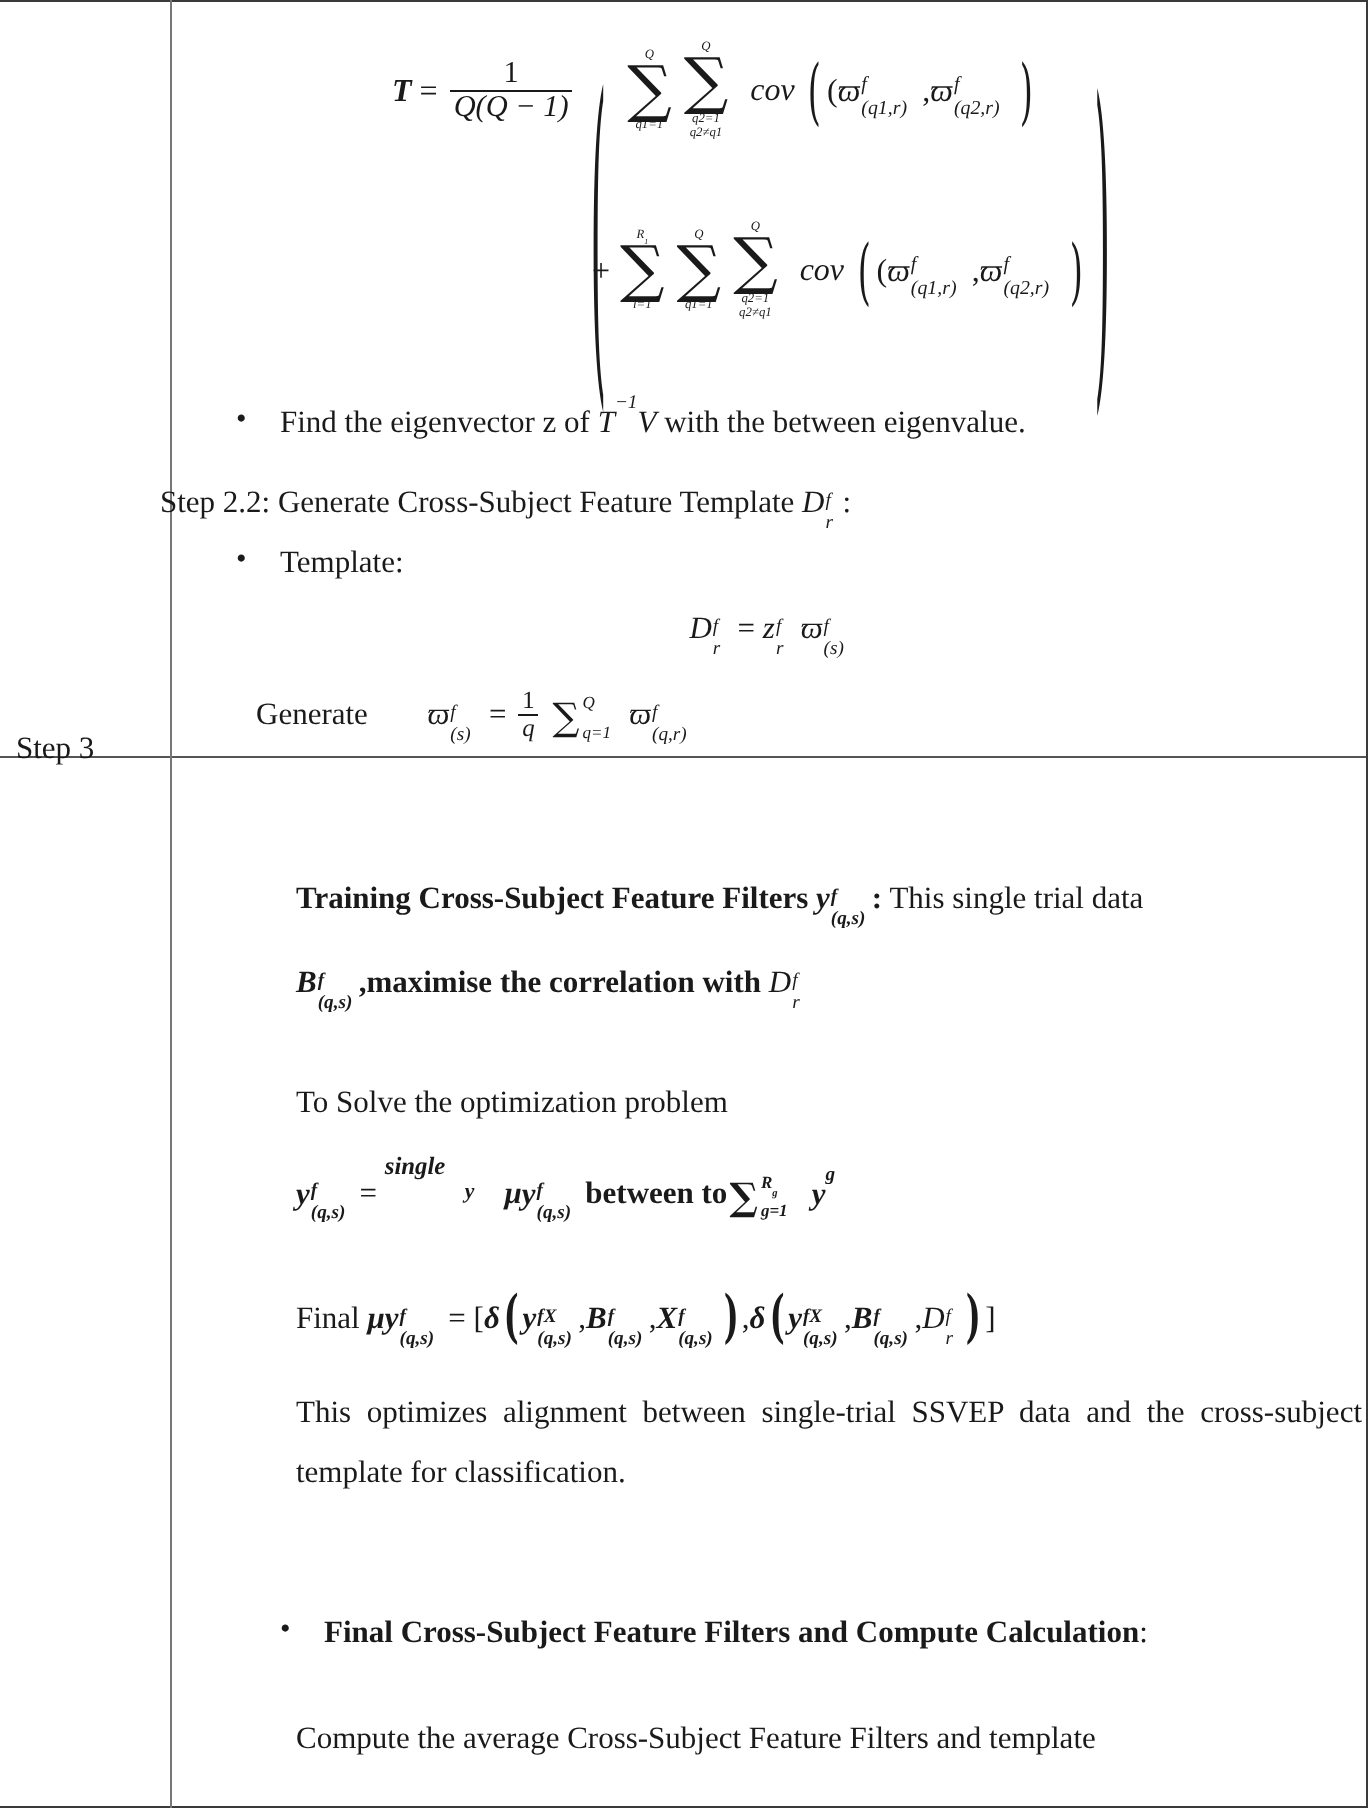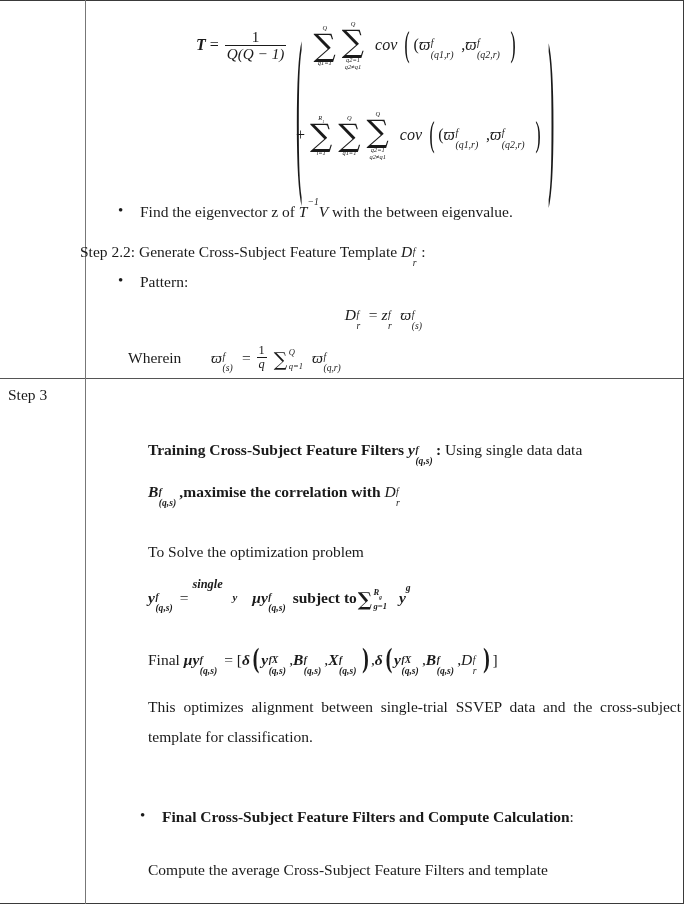--- a/index.html
+++ b/index.html
@@ -48,21 +48,21 @@
     border-left: 1.3px solid #3a3a3a;
   }
 
   
   .col-label {
     position: absolute;
     width: 78px;
     font-size: 15.5px;
     line-height: 1.25;
   }
-  .col-label.step3 { left: 8px; top: 385px; }
+  .col-label.step3 { left: 8px; top: 365px; }
 
   
   .txt { font-size: 15.5px; line-height: 1.55; }
   .txt-b { font-weight: bold; }
   .just { text-align: justify; text-align-last: left; }
   .ctr  { text-align: center; }
 
   .bullet-row {
     position: relative;
     padding-left: 44px;
@@ -269,65 +269,65 @@
 
   <div class="blk bullet-row" style="top:200px;">
     <span>Find the eigenvector z of </span><span class="m">T<sup class="s">−1</sup>V</span><span> with the between eigenvalue.</span>
   </div>
 
   <div class="blk txt" style="top:240px; left:80px;">
     <span>Step 2.2: Generate Cross-Subject Feature Template </span><span class="m"><span>D</span><span class="supsub"><i class="t">f</i><i class="b">r</i></span><span style="display:inline-block;width:9px"></span></span><span>:</span>
   </div>
 
   <div class="blk bullet-row" style="top:270px;">
-    <span>Pattern:</span>
+    <span>Template:</span>
   </div>
 
   <div class="blk ctr txt" style="top:303px;">
     <span class="m"><span>D</span><span class="supsub"><i class="t">f</i><i class="b">r</i></span><span style="display:inline-block;width:9px"></span></span>
     <span class="up">=</span>
     <span class="m"><span>z</span><span class="supsub"><i class="t">f</i><i class="b">r</i></span><span style="display:inline-block;width:9px"></span></span>
     <span class="m"><span>ϖ</span><span class="supsub"><i class="t">f</i><i class="b">(s)</i></span><span style="display:inline-block;width:16px"></span></span>
   </div>
 
   <div class="blk txt" style="top:345px; left:128px;">
-    <span>Wherein</span>
+    <span>Generate</span>
     <span style="display:inline-block;width:22px"></span>
     <span class="m"><span>ϖ</span><span class="supsub"><i class="t">f</i><i class="b">(s)</i></span><span style="display:inline-block;width:16px"></span></span>
     <span class="up">=</span>
     <span class="frac" style="font-size:0.8em">
       <span class="num up">1</span>
       <span class="den m">q</span>
     </span>
     <span class="smallsum">∑</span><span class="supsub" style="margin-right:20px"><i class="t" style="font-size:0.55em;top:-2.0em">Q</i><i class="b" style="font-size:0.55em;top:-0.25em">q=1</i></span>
     <span class="m"><span>ϖ</span><span class="supsub"><i class="t">f</i><i class="b">(q,r)</i></span><span style="display:inline-block;width:26px"></span></span>
   </div>
 
   <div class="col-label step3">Step 3</div>
 
 
   <div class="blk txt" style="top:438px; left:148px;">
-    <span class="txt-b">Training Cross-Subject Feature Filters </span><span class="mb"><span>y</span><span class="supsub"><i class="t" style="font-weight:bold">f</i><i class="b" style="font-weight:bold">(q,s)</i></span><span style="display:inline-block;width:21px"></span></span><span class="txt-b">:</span><span> Using single data data </span>
+    <span class="txt-b">Training Cross-Subject Feature Filters </span><span class="mb"><span>y</span><span class="supsub"><i class="t" style="font-weight:bold">f</i><i class="b" style="font-weight:bold">(q,s)</i></span><span style="display:inline-block;width:21px"></span></span><span class="txt-b">:</span><span> This single trial data </span>
   </div>
 
   <div class="blk txt" style="top:480px; left:148px;">
     <span class="mb"><span>B</span><span class="supsub"><i class="t" style="font-weight:bold">f</i><i class="b" style="font-weight:bold">(q,s)</i></span><span style="display:inline-block;width:21px"></span></span><span class="txt-b">,maximise the correlation with </span><span class="m"><span>D</span><span class="supsub"><i class="t">f</i><i class="b">r</i></span><span style="display:inline-block;width:9px"></span></span>
   </div>
 
   <div class="blk txt" style="top:540px; left:148px;">To Solve the optimization problem</div>
 
   <div class="blk txt" style="top:585px; left:148px; white-space:nowrap;">
     <span class="mb"><span>y</span><span class="supsub"><i class="t" style="font-weight:bold">f</i><i class="b" style="font-weight:bold">(q,s)</i></span><span style="display:inline-block;width:21px"></span></span>
     <span class="up">=</span>
     <span style="display:inline-block;position:relative;width:56px;height:1em;vertical-align:baseline">
       <i style="position:absolute;left:0;top:-0.95em;font-size:0.80em;font-style:italic;font-weight:bold;white-space:nowrap">single</i>
       <i style="position:absolute;left:40px;top:0.22em;font-size:0.70em;font-style:italic;font-weight:bold">y</i>
     </span>
     <span class="mb">μ</span><span class="mb"><span>y</span><span class="supsub"><i class="t" style="font-weight:bold">f</i><i class="b" style="font-weight:bold">(q,s)</i></span><span style="display:inline-block;width:21px"></span></span>
-    <span class="txt-b">subject to</span><span class="smallsum" style="font-weight:bold">∑</span><span class="supsub" style="margin-right:22px"><i class="t" style="font-size:0.55em;top:-2.0em;font-weight:bold"><span>R</span><sub class="s">g</sub></i><i class="b" style="font-size:0.55em;top:-0.25em;font-weight:bold">g=1</i></span>
+    <span class="txt-b">between to</span><span class="smallsum" style="font-weight:bold">∑</span><span class="supsub" style="margin-right:22px"><i class="t" style="font-size:0.55em;top:-2.0em;font-weight:bold"><span>R</span><sub class="s">g</sub></i><i class="b" style="font-size:0.55em;top:-0.25em;font-weight:bold">g=1</i></span>
     <span class="mb"><span>y</span><sup class="s">g</sup></span>
   </div>
 
   <div class="blk txt" style="top:648px; left:148px; white-space:nowrap;">
     <span>Final </span><span class="mb">μ</span><span class="mb"><span>y</span><span class="supsub"><i class="t" style="font-weight:bold">f</i><i class="b" style="font-weight:bold">(q,s)</i></span><span style="display:inline-block;width:21px"></span></span>
     <span class="up">=</span>
     <span class="up">[</span><span class="mb">δ</span><span class="paren-sm" style="font-weight:bold">(</span><span class="mb"><span>y</span><span class="supsub"><i class="t" style="font-weight:bold">fX</i><i class="b" style="font-weight:bold">(q,s)</i></span><span style="display:inline-block;width:21px"></span></span><span class="up">,</span><span class="mb"><span>B</span><span class="supsub"><i class="t" style="font-weight:bold">f</i><i class="b" style="font-weight:bold">(q,s)</i></span><span style="display:inline-block;width:21px"></span></span><span class="up">,</span><span class="mb"><span>X</span><span class="supsub"><i class="t" style="font-weight:bold">f</i><i class="b" style="font-weight:bold">(q,s)</i></span><span style="display:inline-block;width:21px"></span></span><span class="paren-sm" style="font-weight:bold">)</span><span class="up">,</span><span class="mb">δ</span><span class="paren-sm" style="font-weight:bold">(</span><span class="mb"><span>y</span><span class="supsub"><i class="t" style="font-weight:bold">fX</i><i class="b" style="font-weight:bold">(q,s)</i></span><span style="display:inline-block;width:21px"></span></span><span class="up">,</span><span class="mb"><span>B</span><span class="supsub"><i class="t" style="font-weight:bold">f</i><i class="b" style="font-weight:bold">(q,s)</i></span><span style="display:inline-block;width:21px"></span></span><span class="up">,</span><span class="m"><span>D</span><span class="supsub"><i class="t">f</i><i class="b">r</i></span><span style="display:inline-block;width:9px"></span></span><span class="paren-sm" style="font-weight:bold">)</span><span class="up">]</span>
   </div>
 
   <div class="blk txt just" style="top:692px; left:148px; width:533px; line-height:1.95;">This optimizes alignment between single-trial SSVEP data and the cross-subject template for classification.</div>

